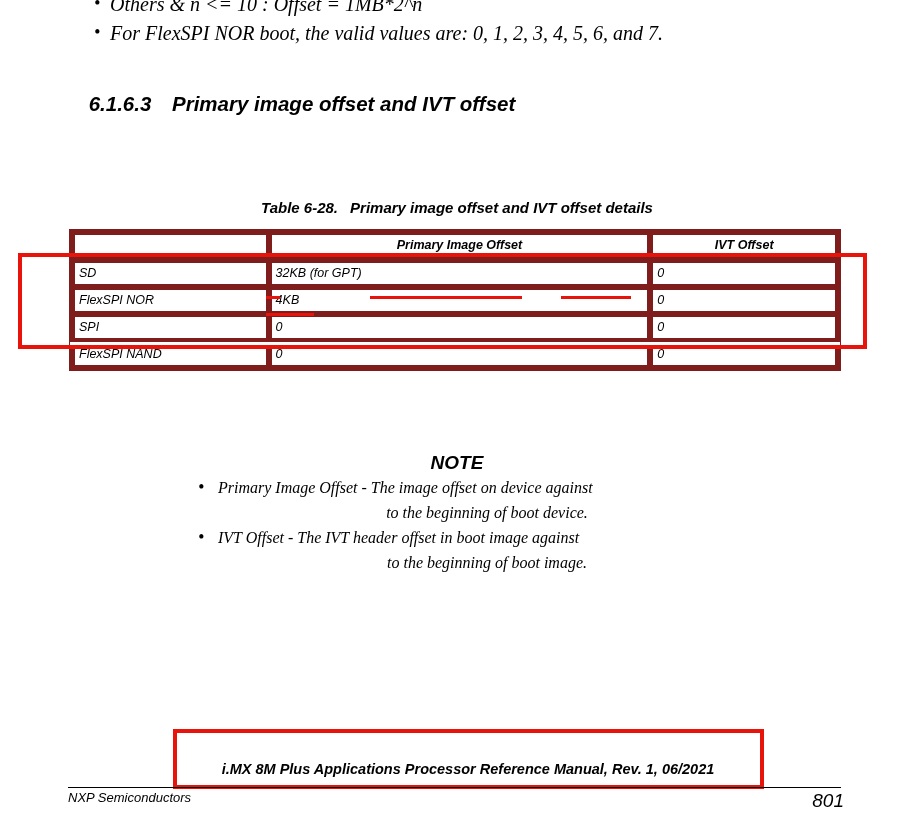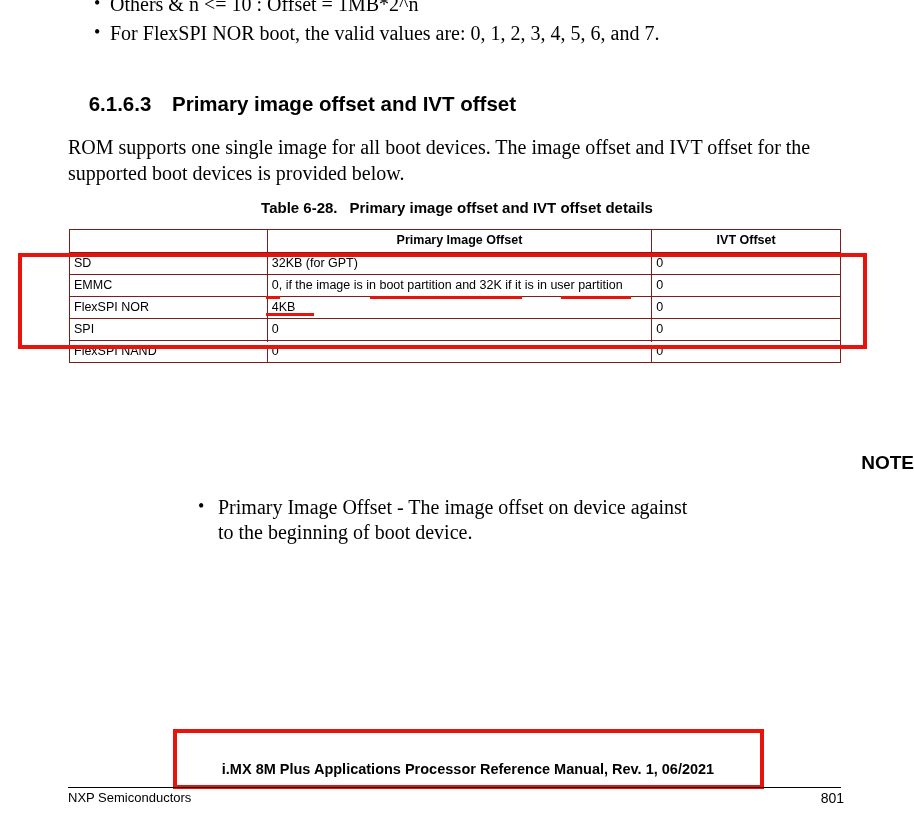--- a/index.html
+++ b/index.html
@@ -14,20 +14,21 @@
     font-family: "Liberation Serif", serif;
     color: #000000;
     overflow: hidden;
   }
 
   .page {
     position: absolute;
     left: 0; top: 0;
     width: 914px;
     height: 833px;
+    font-style: italic;
   }
 
   
   .top-bullets {
     position: absolute;
     left: 68px;
     top: -10px;
     width: 790px;
     font-size: 20px;
     line-height: 29px;
@@ -92,21 +93,21 @@
   table.offsets {
     position: absolute;
     left: 69px;
     top: 229px;
     width: 772px;
     border-collapse: collapse;
     font-family: "Liberation Sans", sans-serif;
     font-size: 12.5px;
   }
   table.offsets th, table.offsets td {
-    border: 1px solid #7f1d1d;
+    border: 6px solid #7f1d1d;
     padding: 2px 4px;
     vertical-align: top;
     line-height: 16px;
   }
   table.offsets thead th {
     text-align: center;
     font-weight: bold;
     height: 18px;
   }
   table.offsets col.c1 { width: 198px; }
@@ -147,33 +148,32 @@
     position: absolute;
     background: #ffffff;
   }
 
   
   .note-title {
     position: absolute;
     left: 0;
     top: 452px;
     width: 914px;
-    text-align: right;
+    text-align: center;
     font-family: "Liberation Sans", sans-serif;
     font-weight: bold;
     font-size: 19px;
   }
   .note-list {
     position: absolute;
     left: 196px;
     top: 476px;
     width: 560px;
-    font-size: 20px;
+    font-size: 16px;
     line-height: 24.5px;
-    margin-top: 19px;
   }
   .note-list ul {
     margin: 0;
     padding: 0;
     list-style: none;
   }
   .note-list li {
     position: relative;
     padding-left: 22px;
     margin-bottom: 1px;
@@ -181,20 +181,21 @@
   .note-list li::before {
     content: "\2022";
     position: absolute;
     left: 2px;
     top: -1px;
     font-size: 18px;
   }
   .note-list .cont {
     display: block;
     padding-left: 0px;
+    text-align: center;
   }
 
   
   .footer-title {
     position: absolute;
     left: 0;
     top: 761px;
     width: 914px;
     text-align: center;
     font-family: "Liberation Sans", sans-serif;
@@ -215,40 +216,39 @@
     left: 68px;
     top: 790px;
     font-family: "Liberation Sans", sans-serif;
     font-size: 13px;
   }
   .footer-right {
     position: absolute;
     right: 70px;
     top: 790px;
     font-family: "Liberation Sans", sans-serif;
-    font-size: 14px;
+    font-size: 19px;
   }
 </style>
 </head>
 <body>
 
 <div class="page">
 
   <div class="top-bullets">
     <ul>
       <li>Others &amp; n &lt;= 10 : Offset = 1MB*2^n</li>
       <li>For FlexSPI NOR boot, the valid values are: 0, 1, 2, 3, 4, 5, 6, and 7.</li>
     </ul>
   </div>
 
   <div class="sec-heading">
     <span class="num">6.1.6.3</span><span>Primary image offset and IVT offset</span>
   </div>
 
-  <div class="intro-para">ROM supports one single image for all boot devices. The image offset and IVT offset for the supported boot devices is provided below.</div>
 
   <div class="table-caption">
     <span class="cap-num">Table 6-28.</span><span>Primary image offset and IVT offset details</span>
   </div>
 
   <table class="offsets">
     <colgroup>
       <col class="c1">
         <col class="c2">
         <col class="c3">
@@ -260,25 +260,20 @@
         <th>IVT Offset</th>
       </tr>
     </thead>
     <tbody>
       <tr>
         <td>SD</td>
         <td>32KB (for GPT)</td>
         <td>0</td>
       </tr>
       <tr>
-        <td class="tall">EMMC</td>
-        <td class="tall">0, if the image is in boot partition and 32K if it is in user partition</td>
-        <td class="tall">0</td>
-      </tr>
-      <tr>
         <td>FlexSPI NOR</td>
         <td>4KB</td>
         <td>0</td>
       </tr>
       <tr>
         <td>SPI</td>
         <td>0</td>
         <td>0</td>
       </tr>
       <tr>
@@ -300,20 +295,24 @@
   <div class="redline" style="left:561px; top:296px; width:70px;"></div>
   <div class="redline" style="left:266px; top:313px; width:48px;"></div>
 
   <div class="note-title">NOTE</div>
   <div class="note-list">
     <ul>
       <li>
         <span>Primary Image Offset - The image offset on device against</span>
         <span class="cont">to the beginning of boot device.</span>
       </li>
+      <li>
+        <span>IVT Offset - The IVT header offset in boot image against</span>
+        <span class="cont">to the beginning of boot image.</span>
+      </li>
     </ul>
   </div>
 
   <div class="footer-title">i.MX 8M Plus Applications Processor Reference Manual, Rev. 1, 06/2021</div>
   <div class="footer-rule"></div>
   <div class="footer-left">NXP Semiconductors</div>
   <div class="footer-right">801</div>
 
 </div>
 

